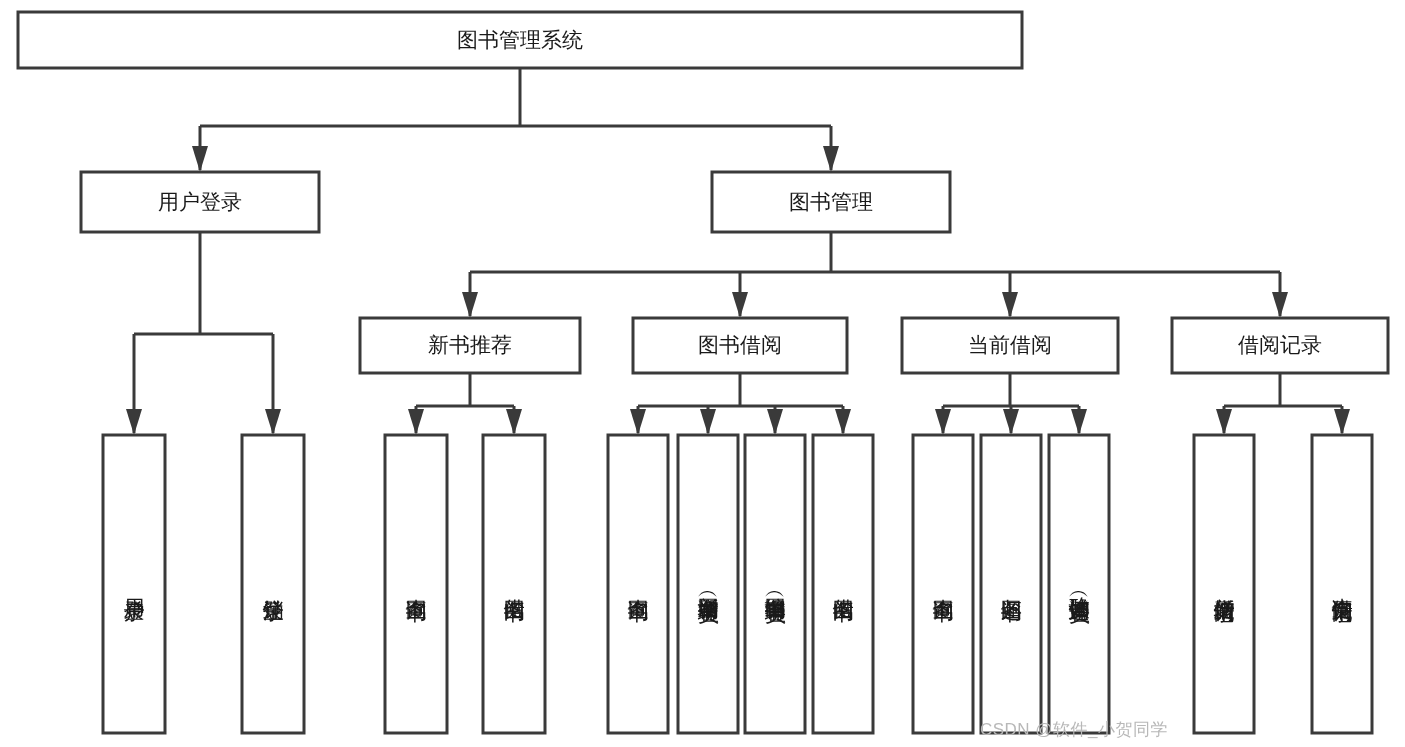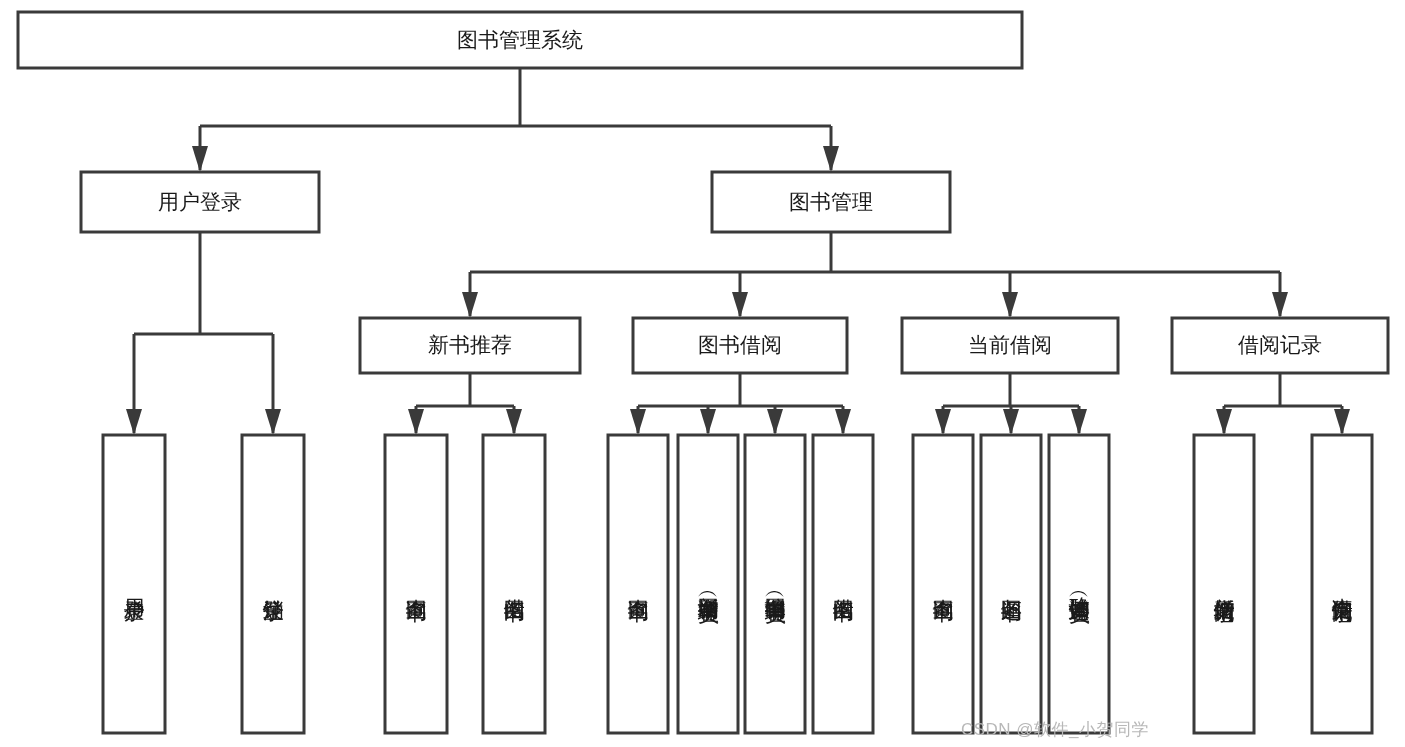--- a/index.html
+++ b/index.html
@@ -55,21 +55,21 @@
     font-family: "Liberation Sans", "DejaVu Sans", sans-serif;
     font-size: 21px;
     line-height: 1.08;
     color: #1a1a1a;
     letter-spacing: 1px;
     white-space: nowrap;
     pointer-events: none;
   }
   .watermark {
     position: absolute;
-    right: 28px;
+    right: 9px;
     bottom: 6px;
     font-family: "Liberation Sans", "DejaVu Sans", sans-serif;
     font-size: 17px;
     color: #b8b8b8;
     letter-spacing: 0.5px;
     user-select: none;
   }
 </style>
 </head>
 <body>

